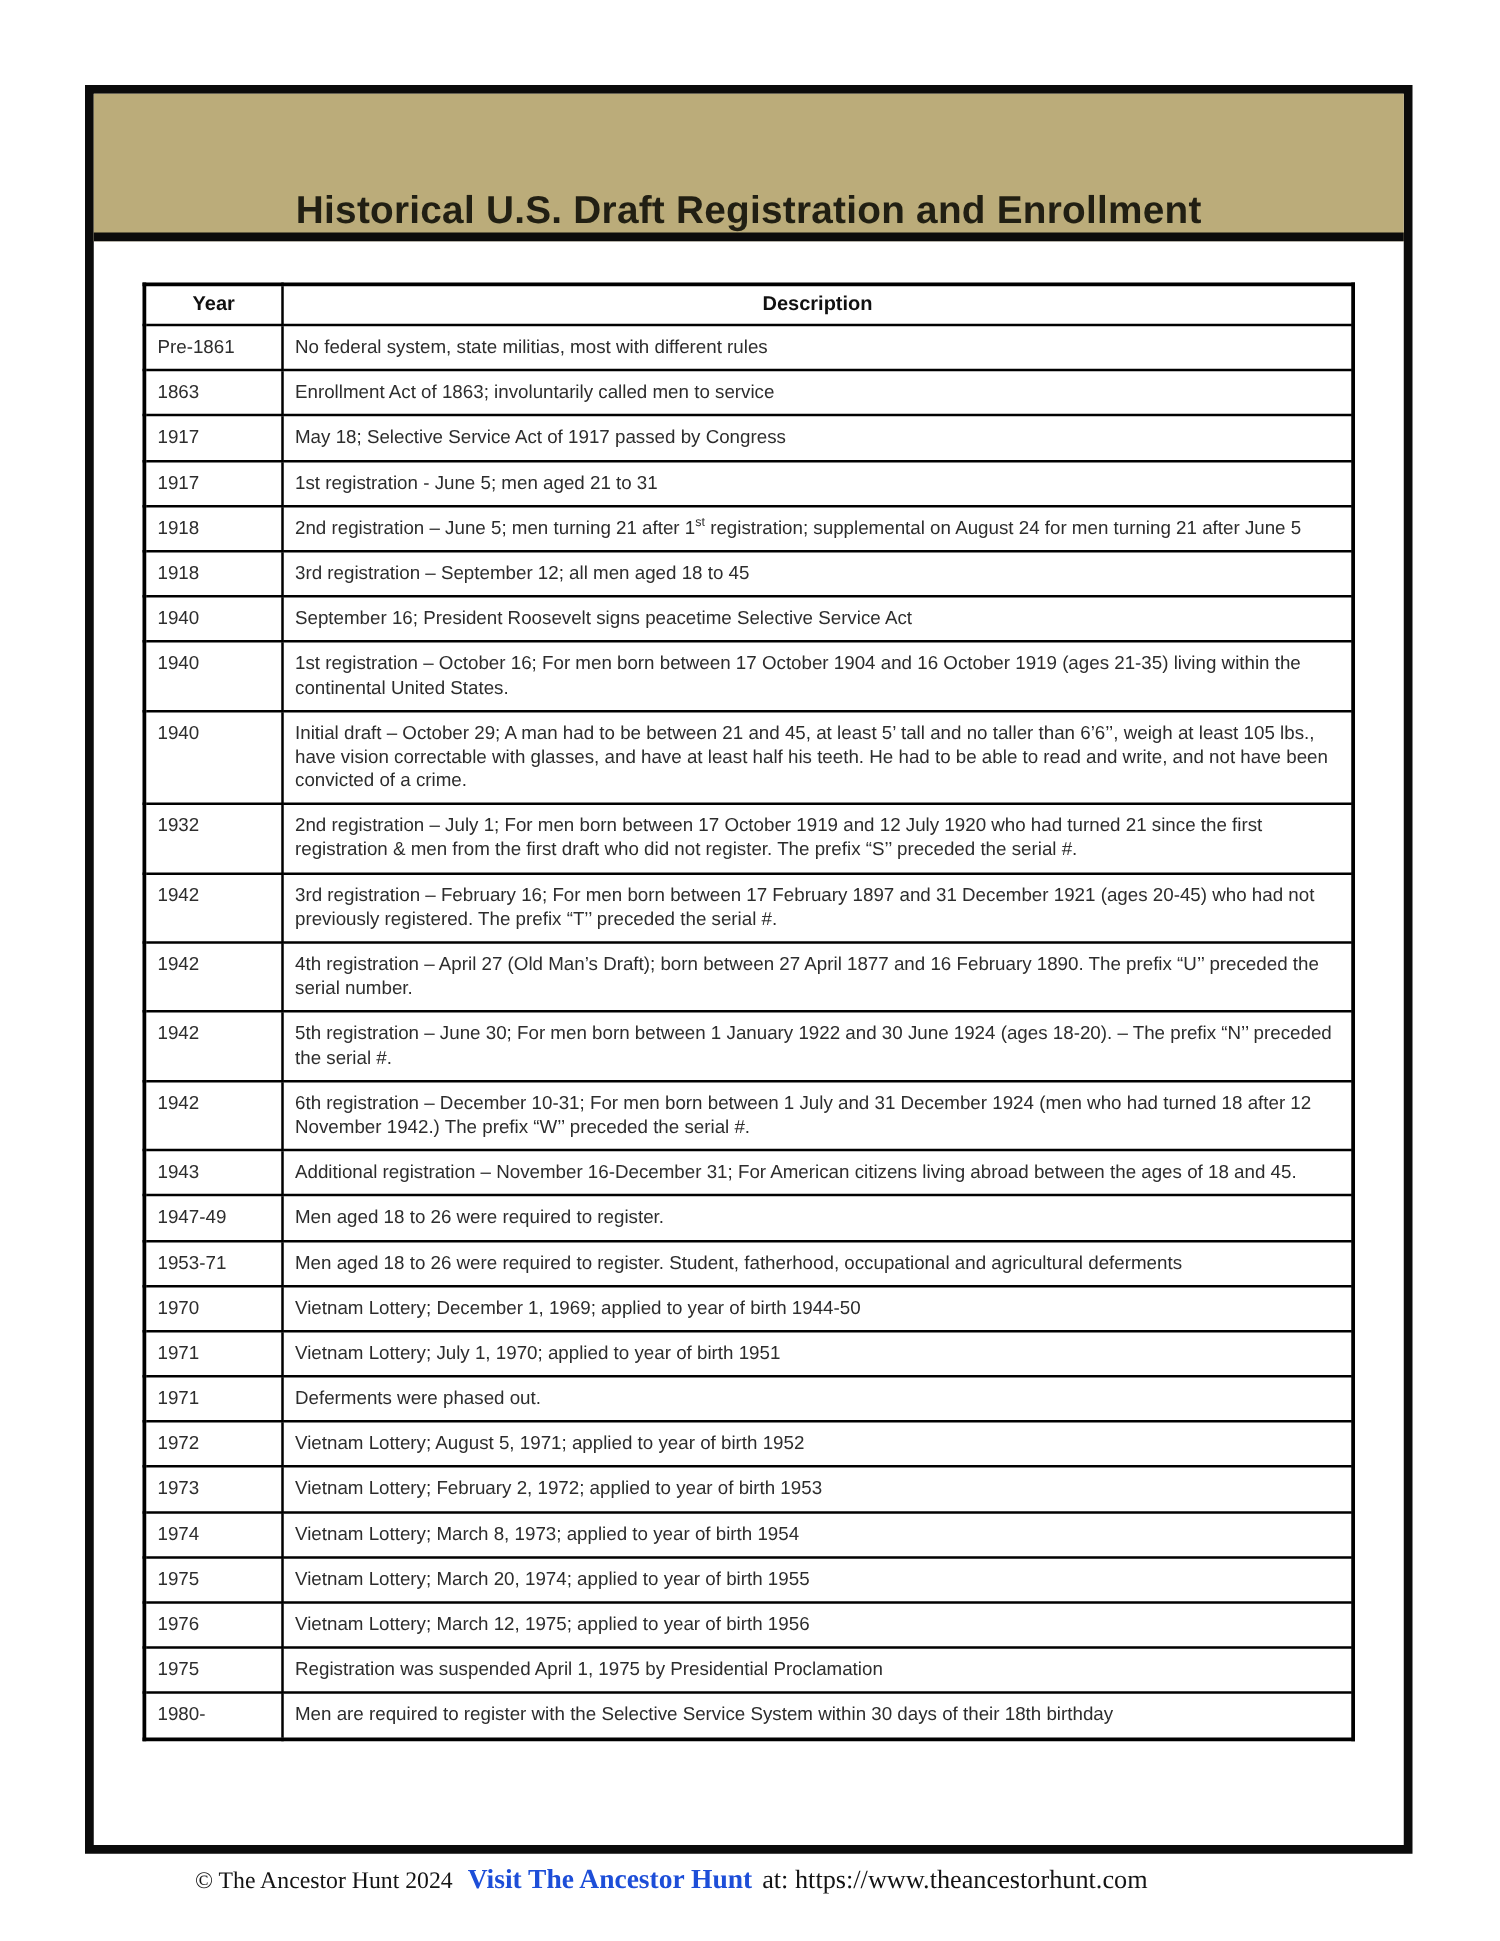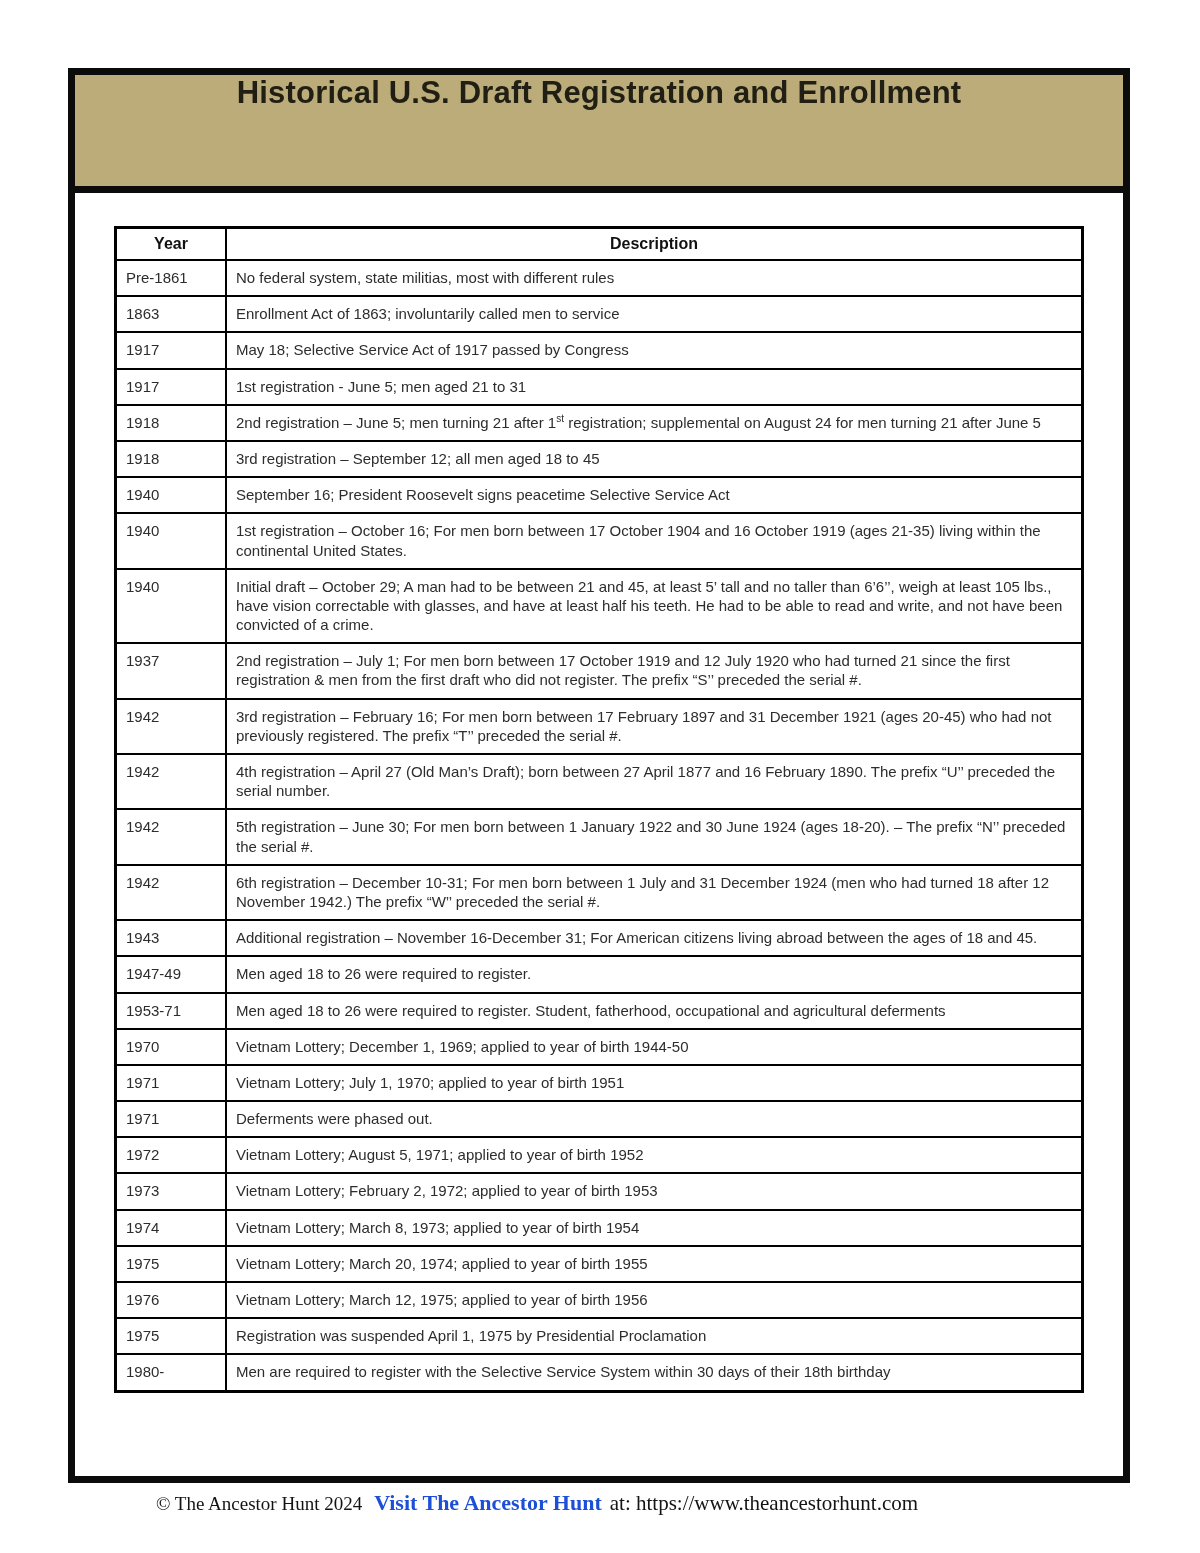--- a/index.html
+++ b/index.html
@@ -23,21 +23,21 @@
     height: 1415px;
     box-sizing: border-box;
     border: 7px solid #0b0b0b;
     background: #ffffff;
   }
   .title-bar {
     height: 111px;
     background: #bbac7a;
     border-bottom: 7px solid #0b0b0b;
     display: flex;
-    align-items: flex-start;
+    align-items: flex-end;
     justify-content: center;
   }
   .title-bar h1 {
     margin: 0;
     font-size: 31px;
     font-weight: bold;
     color: #211f13;
     letter-spacing: 0.2px;
   }
   .content {
@@ -175,21 +175,21 @@
             </tr>
             <tr>
               <td class="year">1940</td>
               <td class="desc">1st registration – October 16; For men born between 17 October 1904 and 16 October 1919 (ages 21-35) living within the continental United States.</td>
             </tr>
             <tr>
               <td class="year">1940</td>
               <td class="desc">Initial draft – October 29; A man had to be between 21 and 45, at least 5’ tall and no taller than 6’6’’, weigh at least 105 lbs., have vision correctable with glasses, and have at least half his teeth. He had to be able to read and write, and not have been convicted of a crime.</td>
             </tr>
             <tr>
-              <td class="year">1937</td>
+              <td class="year">1932</td>
               <td class="desc">2nd registration – July 1; For men born between 17 October 1919 and 12 July 1920 who had turned 21 since the first registration &amp; men from the first draft who did not register. The prefix “S’’ preceded the serial #.</td>
             </tr>
             <tr>
               <td class="year">1942</td>
               <td class="desc">3rd registration – February 16; For men born between 17 February 1897 and 31 December 1921 (ages 20-45) who had not previously registered. The prefix “T’’ preceded the serial #.</td>
             </tr>
             <tr>
               <td class="year">1942</td>
               <td class="desc">4th registration – April 27 (Old Man’s Draft); born between 27 April 1877 and 16 February 1890. The prefix “U’’ preceded the serial number.</td>
             </tr>

